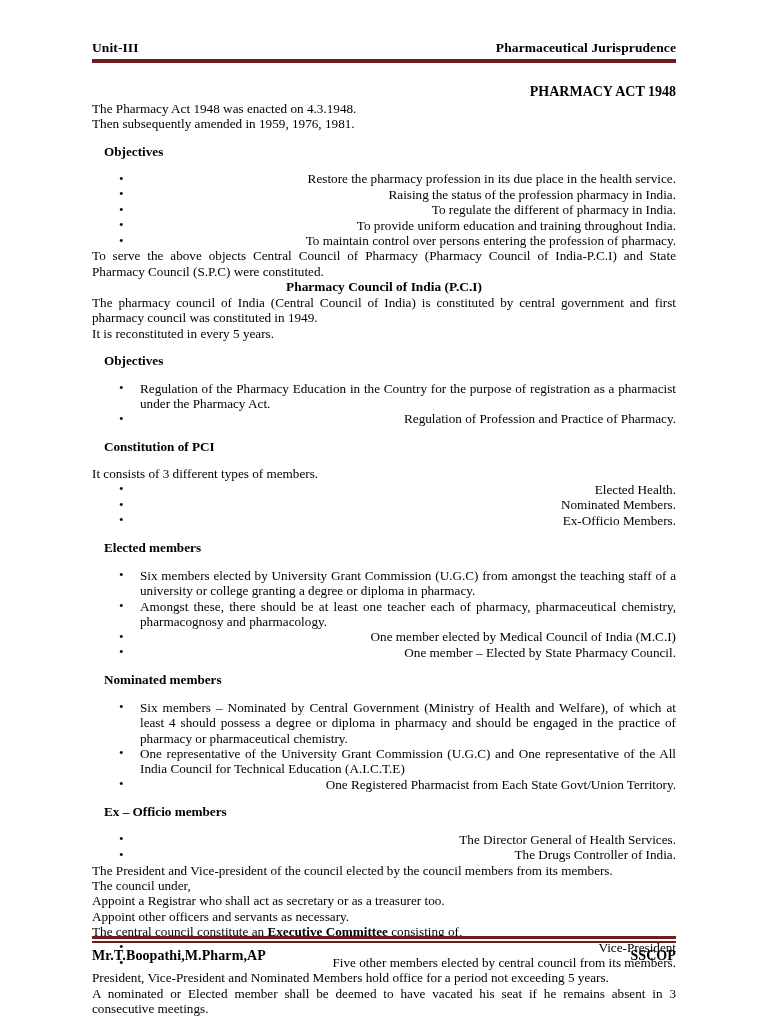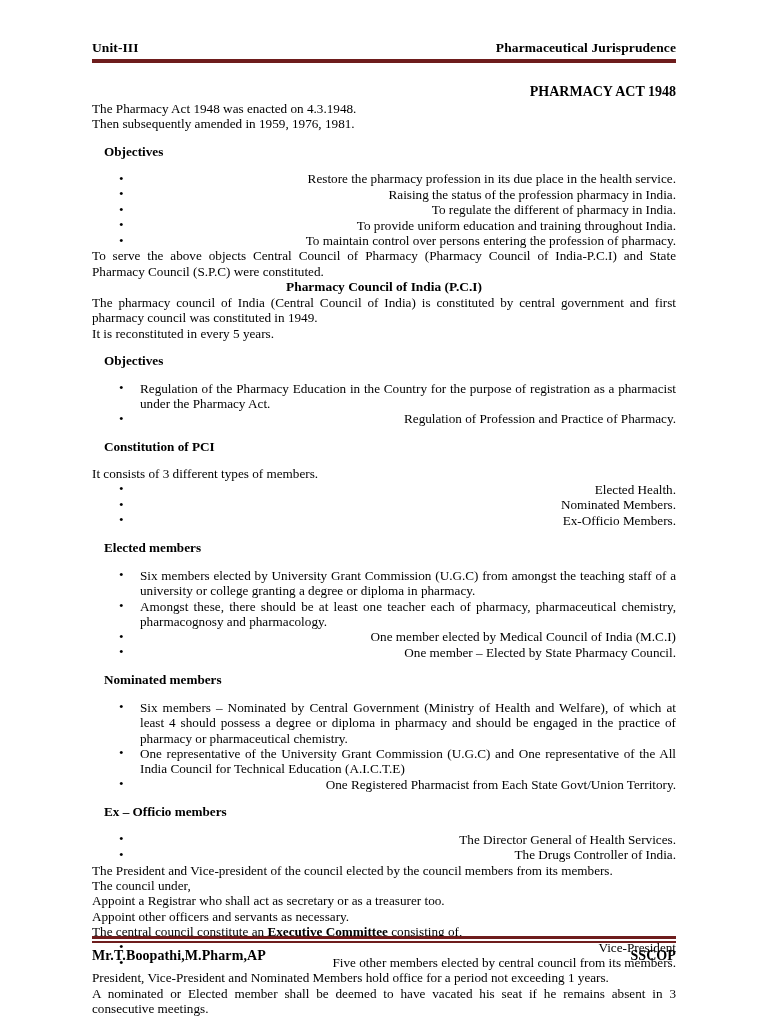--- a/index.html
+++ b/index.html
@@ -225,21 +225,21 @@
     <p class="para noj">Appoint a Registrar who shall act as secretary or as a treasurer too.</p>
     <p class="para noj">Appoint other officers and servants as necessary.</p>
 
     <p class="para noj"><span>The central council constitute an </span><b class="inline-bold">Executive Committee</b><span> consisting of,</span></p>
 
     <ul class="bullets">
       <li class="nj">Vice-President</li>
       <li class="nj">Five other members elected by central council from its members.</li>
     </ul>
 
-    <p class="para noj">President, Vice-President and Nominated Members hold office for a period not exceeding 1 years.</p>
+    <p class="para noj">President, Vice-President and Nominated Members hold office for a period not exceeding 5 years.</p>
     <p class="para">A nominated or Elected member shall be deemed to have vacated his seat if he remains absent in 3 consecutive meetings.</p>
 
   </div>
 
   <div class="footer">
     <div class="footer-rule-thick"></div>
     <div class="footer-rule-gap"></div>
     <div class="footer-rule-thin"></div>
     <div class="footer-row">
       <span>Mr.T.Boopathi,M.Pharm,AP</span>

